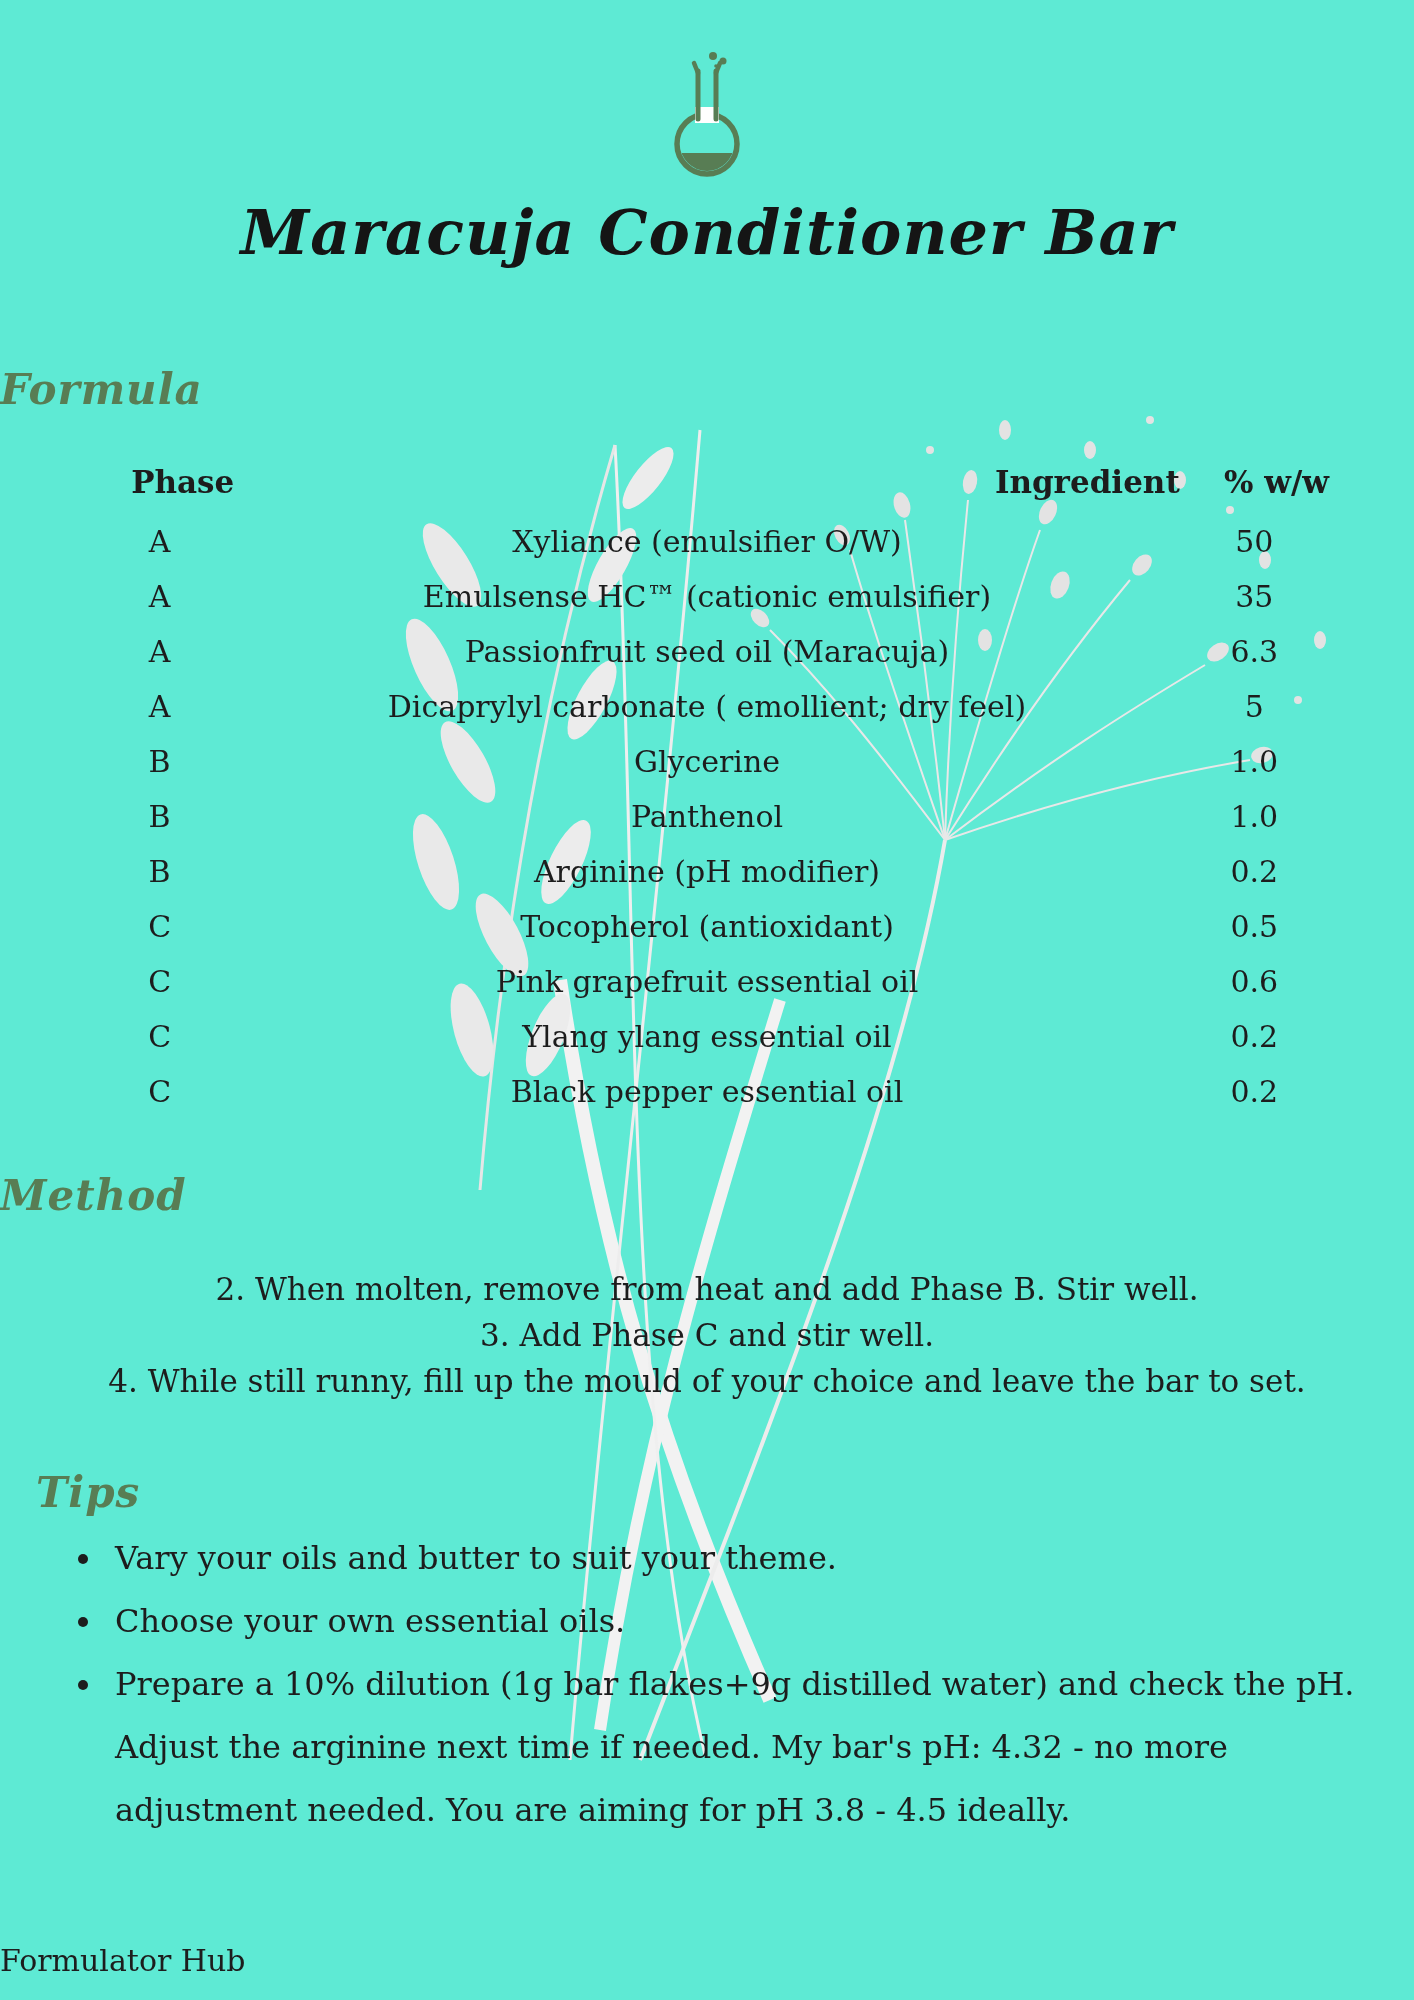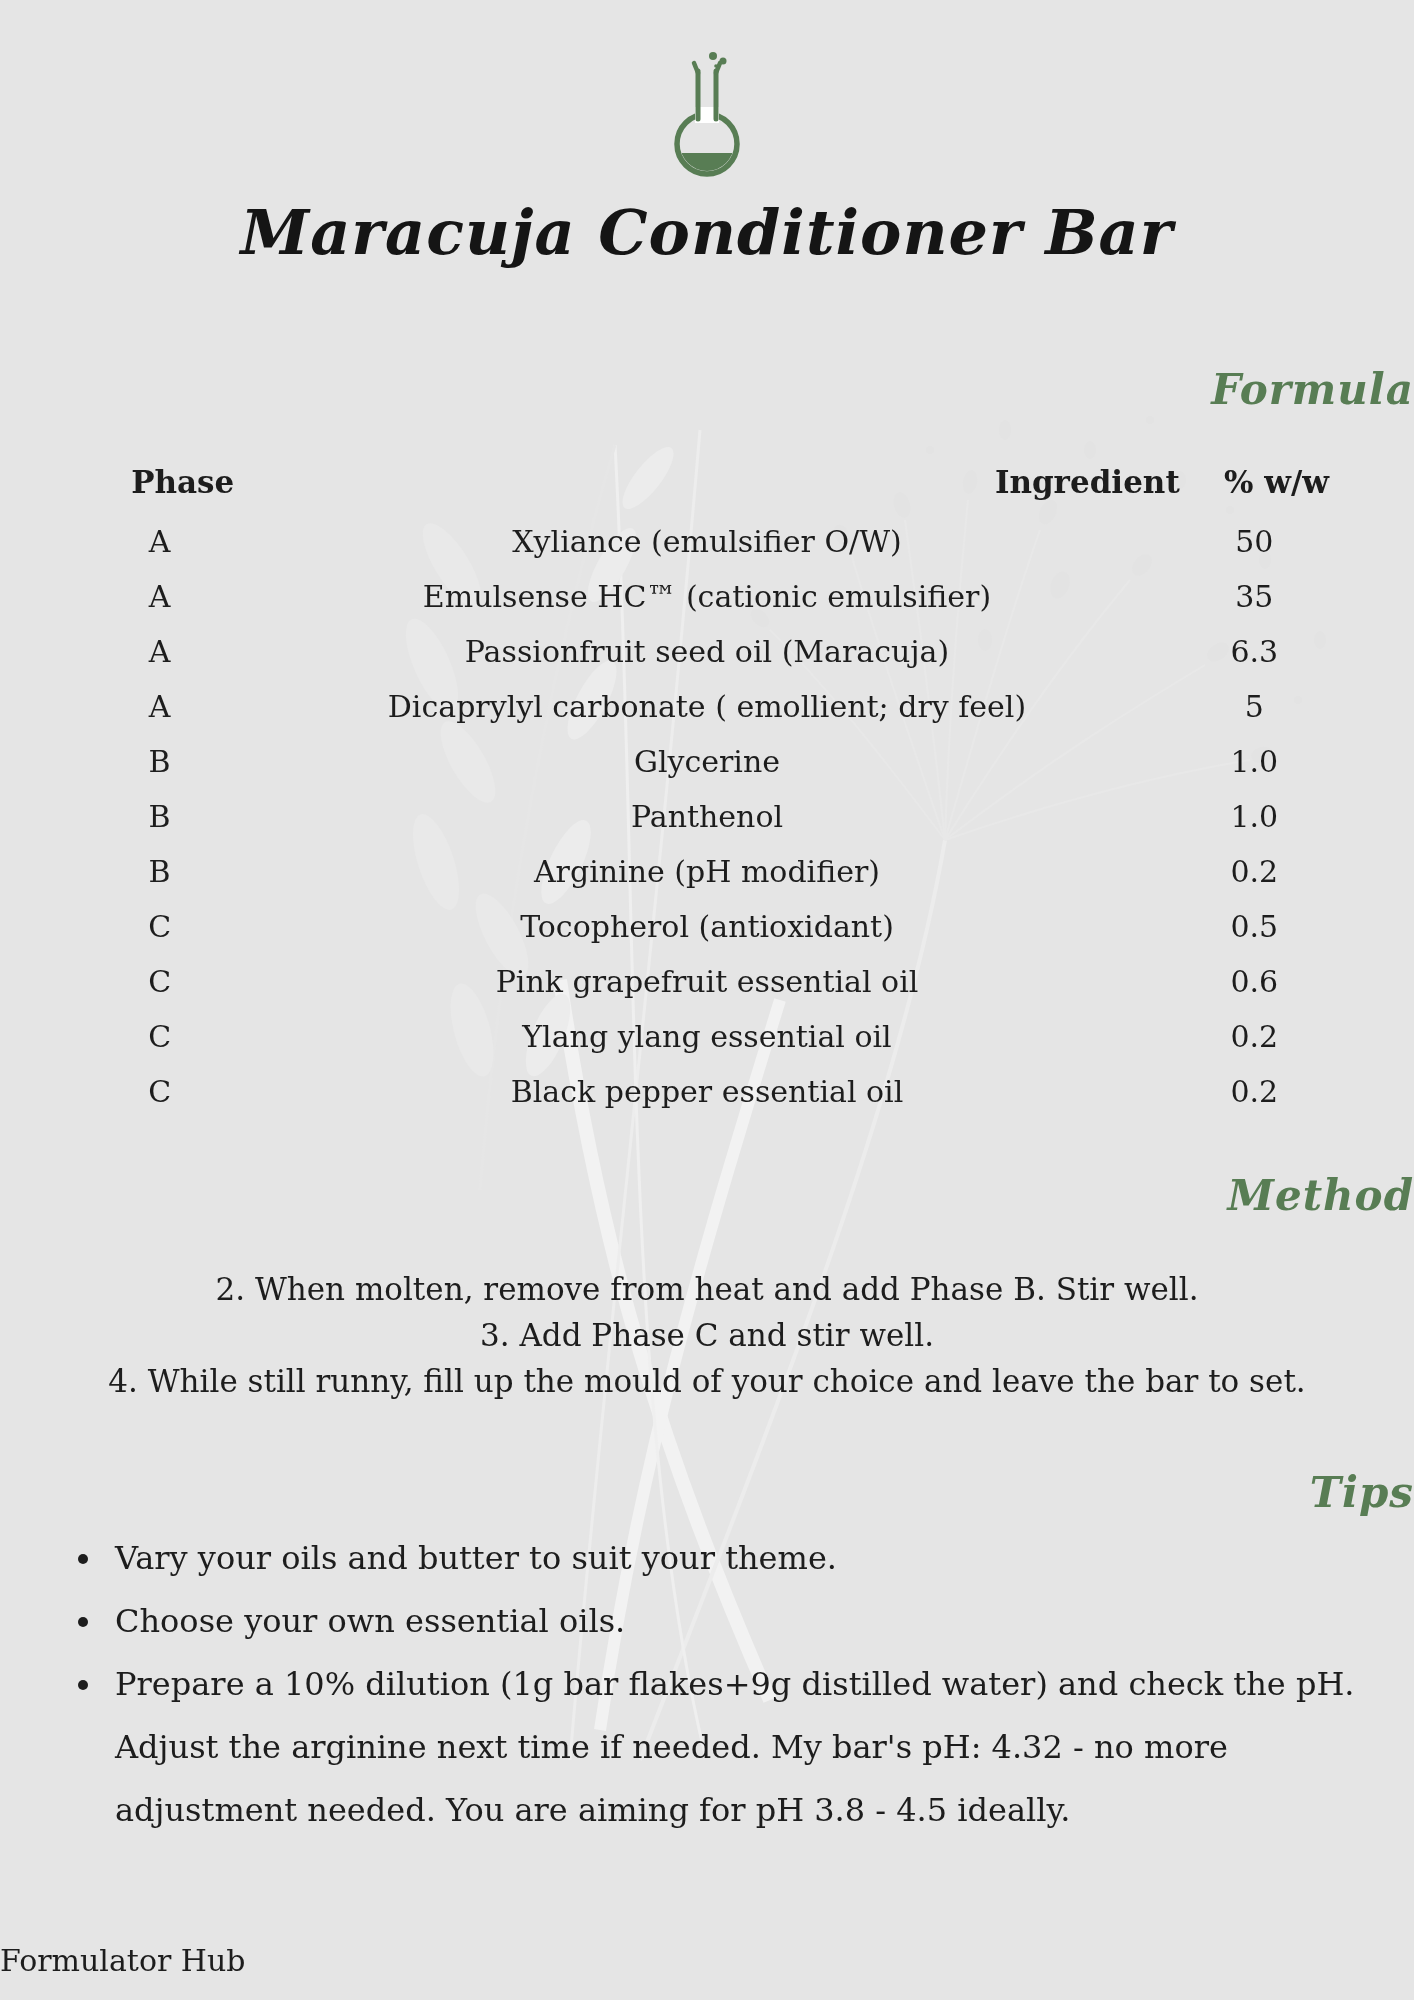--- a/index.html
+++ b/index.html
@@ -5,21 +5,21 @@
   html, body {
     margin: 0;
     padding: 0;
     background: #ffffff;
   }
   .page {
     position: relative;
     width: 1414px;
     height: 2000px;
     margin: 0 auto;
-    background: #e5e5e5;
+    background: #5eead4;
     overflow: hidden;
     font-family: "DejaVu Serif", "Liberation Serif", serif;
     color: #1d1d1d;
   }
   .botanical {
     position: absolute;
     top: 0; left: 0;
     width: 1414px;
     height: 2000px;
     pointer-events: none;
@@ -40,21 +40,21 @@
     margin: 6px 0 0 0;
     text-align: center;
     font-style: italic;
     font-weight: 700;
     font-size: 62px;
     letter-spacing: 1px;
     color: #151515;
   }
   .script-heading {
     margin: 0;
-    text-align: right;
+    text-align: left;
     font-style: italic;
     font-weight: 600;
     font-size: 42px;
     letter-spacing: 1px;
     color: #587d54;
   }
   .formula-heading { margin-top: 96px; }
   .method-heading  { margin-top: 52px; }
   .tips-heading    { margin-top: 64px; padding-left: 36px; }
 

